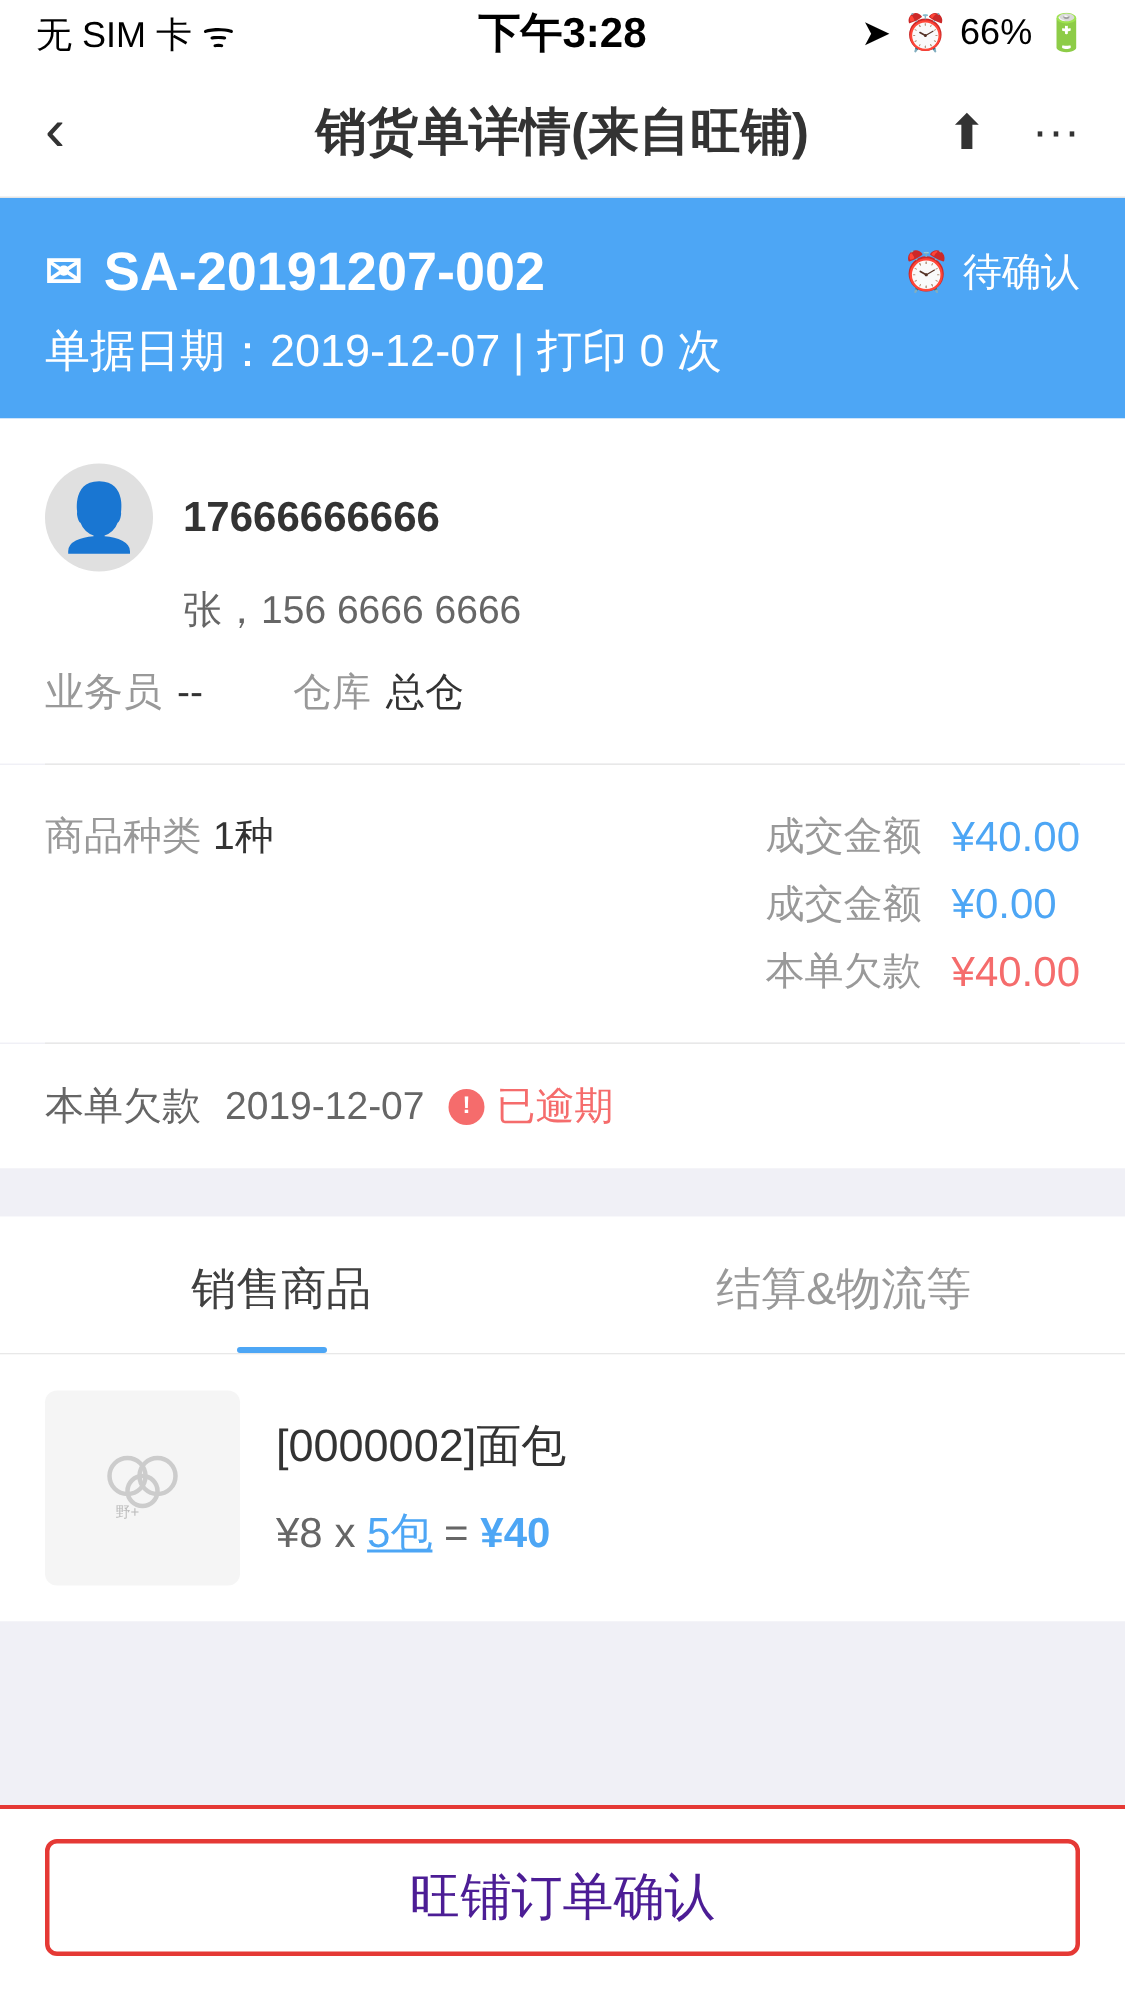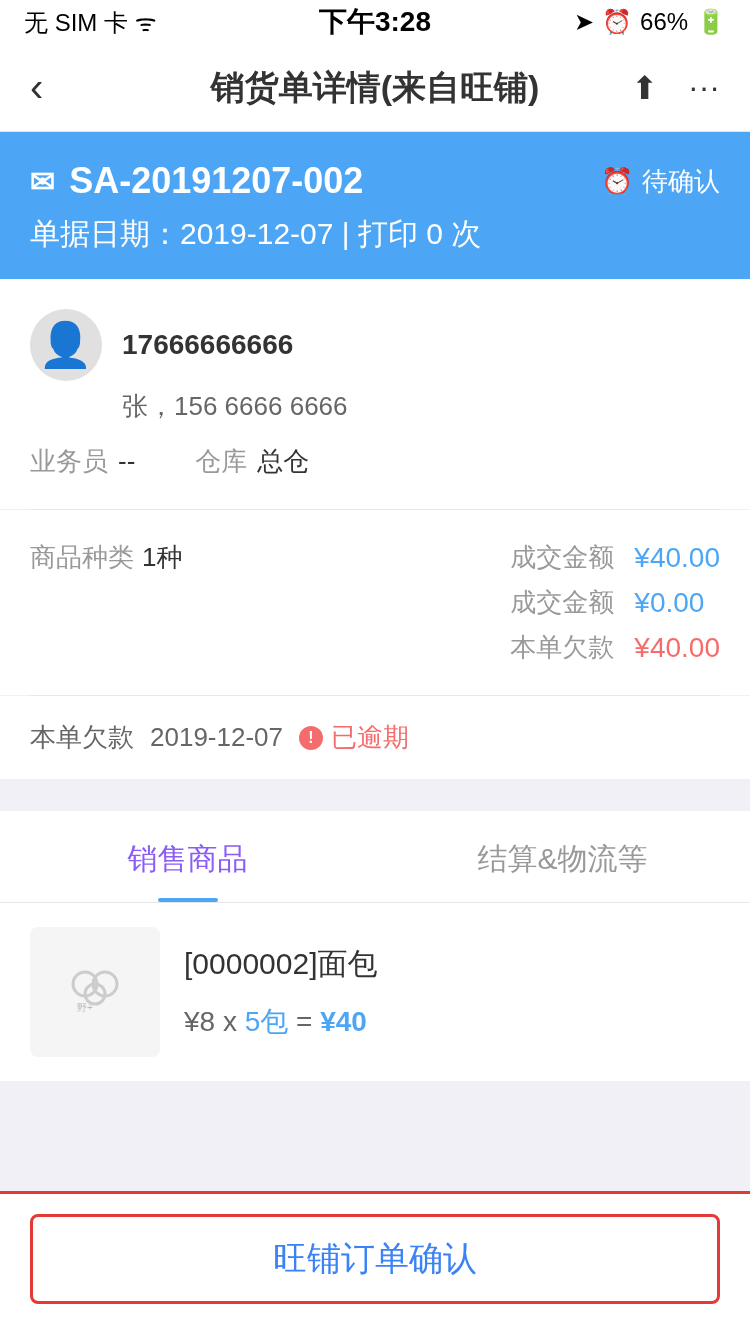--- a/index.html
+++ b/index.html
@@ -231,21 +231,21 @@
     .tab-item {
       flex: 1;
       text-align: center;
       padding: 28px 0 22px;
       font-size: 30px;
       color: #999;
       cursor: pointer;
       position: relative;
     }
     .tab-item.active {
-      color: #8b5cf6;
+      color: #404040;
     }
     .tab-item.active::after {
       content: '';
       position: absolute;
       bottom: 0;
       left: 50%;
       transform: translateX(-50%);
       width: 60px;
       height: 4px;
       background: #4da6f5;
@@ -279,47 +279,47 @@
     .product-info { flex: 1; }
     .product-name {
       font-size: 30px;
       color: #333;
       margin-bottom: 18px;
     }
     .product-price {
       font-size: 28px;
       color: #666;
     }
-    .price-qty { color: #4da6f5; }
+    .price-qty { color: #4da6f5; text-decoration: underline; }
     .price-total { color: #4da6f5; font-weight: 700; }
 
     
     .bottom-area {
       background: #f0f0f6;
       height: 200px;
     }
 
     
     .confirm-btn-wrap {
       position: fixed;
       bottom: 0;
       left: 0;
       width: 750px;
       background: #fff;
       padding: 20px 30px 30px;
       border-top: 3px solid #e53935;
     }
     .confirm-btn {
       width: 100%;
-      height: 90px;
+      height: 78px;
       background: #fff;
       border: 3px solid #e53935;
       border-radius: 8px;
       font-size: 34px;
-      color: #3b82f6;
+      color: #4c1d95;
       font-weight: 500;
       cursor: pointer;
       display: flex;
       align-items: center;
       justify-content: center;
     }
   </style>
 </head>
 <body>
 

